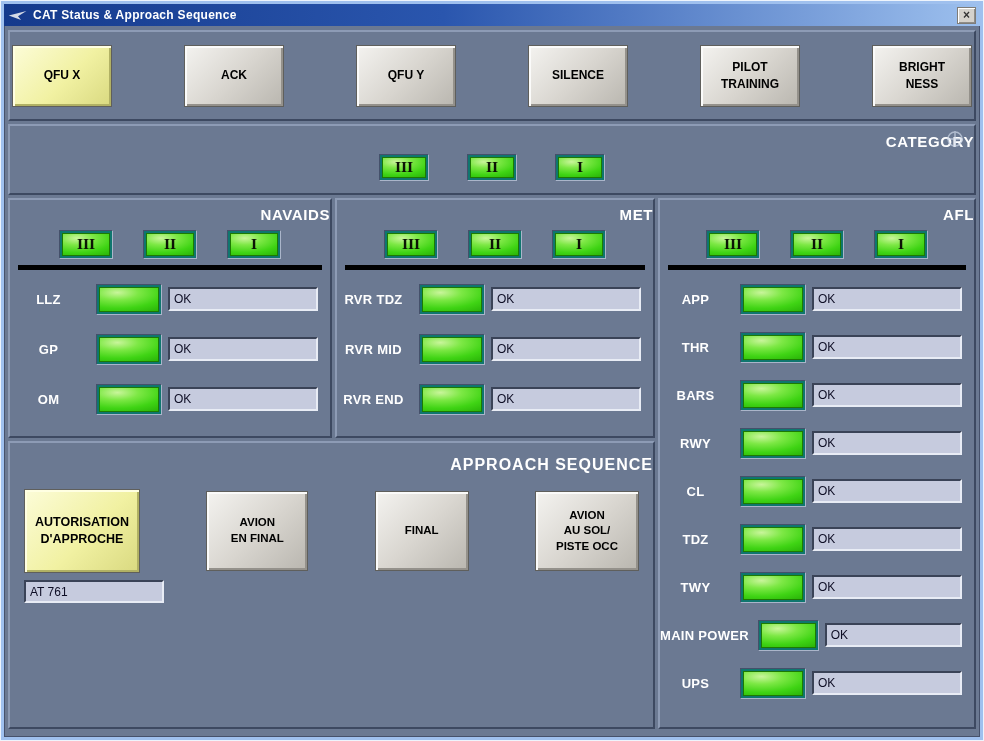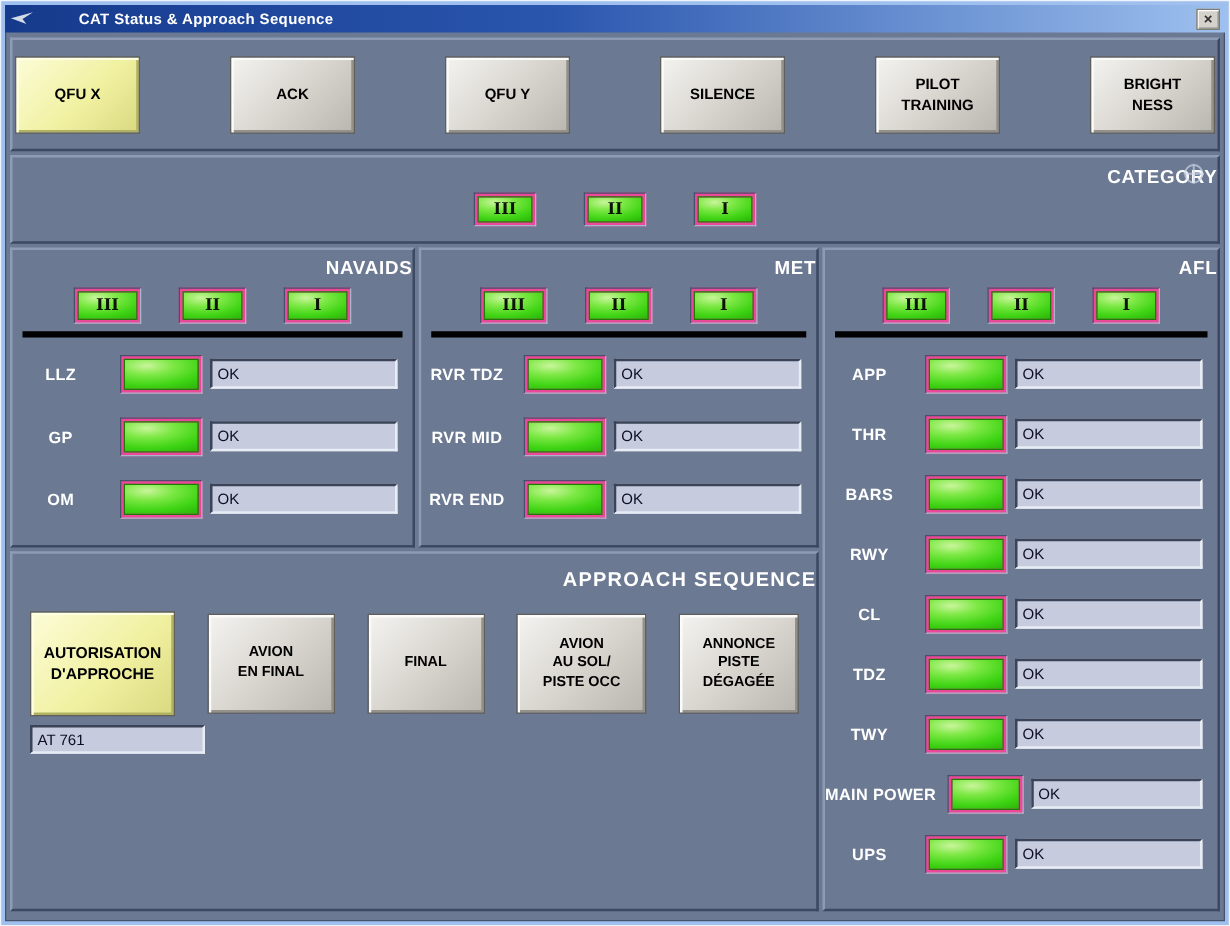--- a/index.html
+++ b/index.html
@@ -7,21 +7,21 @@
 
   .window {
     position:relative; width:984px; height:741px; background:#6b7992; overflow:hidden;
     box-shadow: inset 0 0 0 1px #eef4fc, inset 0 0 0 4px #9fc0ee, inset 0 0 0 5px #46516b;
   }
 
   
   .titlebar {
     position:absolute; left:4px; top:4px; right:4px; height:22px;
     background:linear-gradient(to right,#153a8c 0%,#2a56ae 45%,#9dc0ee 100%);
-    display:flex; align-items:center; padding:0 4px;gap:30px;
+    display:flex; align-items:center; padding:0 4px;
   }
   .app-icon { width:20px; height:14px; display:inline-block; }
   .title-text { color:#fff; font-weight:bold; font-size:12px; margin-left:5px; letter-spacing:.3px; }
   .close-btn {
     margin-left:auto; width:19px; height:17px; background:#d5d2cc; border:1px solid #7e7c78;
     box-shadow: inset 1px 1px 0 #ffffff, inset -1px -1px 0 #8f8d88;
     display:flex; align-items:center; justify-content:center;
     font-size:12px; font-weight:bold; color:#333; cursor:default; line-height:1;
   }
 
@@ -51,21 +51,21 @@
 
   .panel-title { color:#fff; font-size:15px; font-weight:bold; text-align:right; letter-spacing:.6px; }
 
   .category-panel { left:8px; top:124px; width:968px; height:71px; }
   .category-panel .panel-title { margin-top:7px; }
   .cat-lamps { display:flex; justify-content:center; gap:38px; margin-top:4px; }
   .crosshair { position:absolute; right:9px; top:3px; width:20px; height:20px; opacity:.7; }
 
   
   .lamp-frame {
-    display:inline-flex; padding:2px; background:#ec4899; border:1px solid;
+    display:inline-flex; padding:2px; background:#0f766e; border:1px solid;
     border-color:#45506a #aab5ca #aab5ca #45506a;
   }
   .lamp-face {
     flex:1; display:flex; align-items:center; justify-content:center;
     font-family:"DejaVu Serif", serif; font-weight:bold; font-size:13px; color:#0c1405;
     background: radial-gradient(ellipse 130% 115% at 30% 20%, #c9f59b 0%, #7de845 28%, #3fd414 60%, #21a703 100%);
     border:1px solid #1d7a02;
   }
   .cat-lamp { width:50px; height:27px; }
   .hdr-lamp { width:54px; height:29px; }
@@ -307,20 +307,17 @@
     <div class="panel-title">APPROACH SEQUENCE</div>
     <div class="approach-buttons">
       <div class="btn3d active ab-0">AUTORISATION
 D'APPROCHE</div>
       <div class="btn3d ab-1">AVION
 EN FINAL</div>
       <div class="btn3d ab-2">FINAL</div>
       <div class="btn3d ab-3">AVION
 AU SOL/
 PISTE OCC</div>
-      <div class="btn3d ab-4">ANNONCE
-PISTE
-DÉGAGÉE</div>
     </div>
     <div class="sunken-field callsign-field">AT 761</div>
   </div>
 
 </div>
 
 </body></html>

